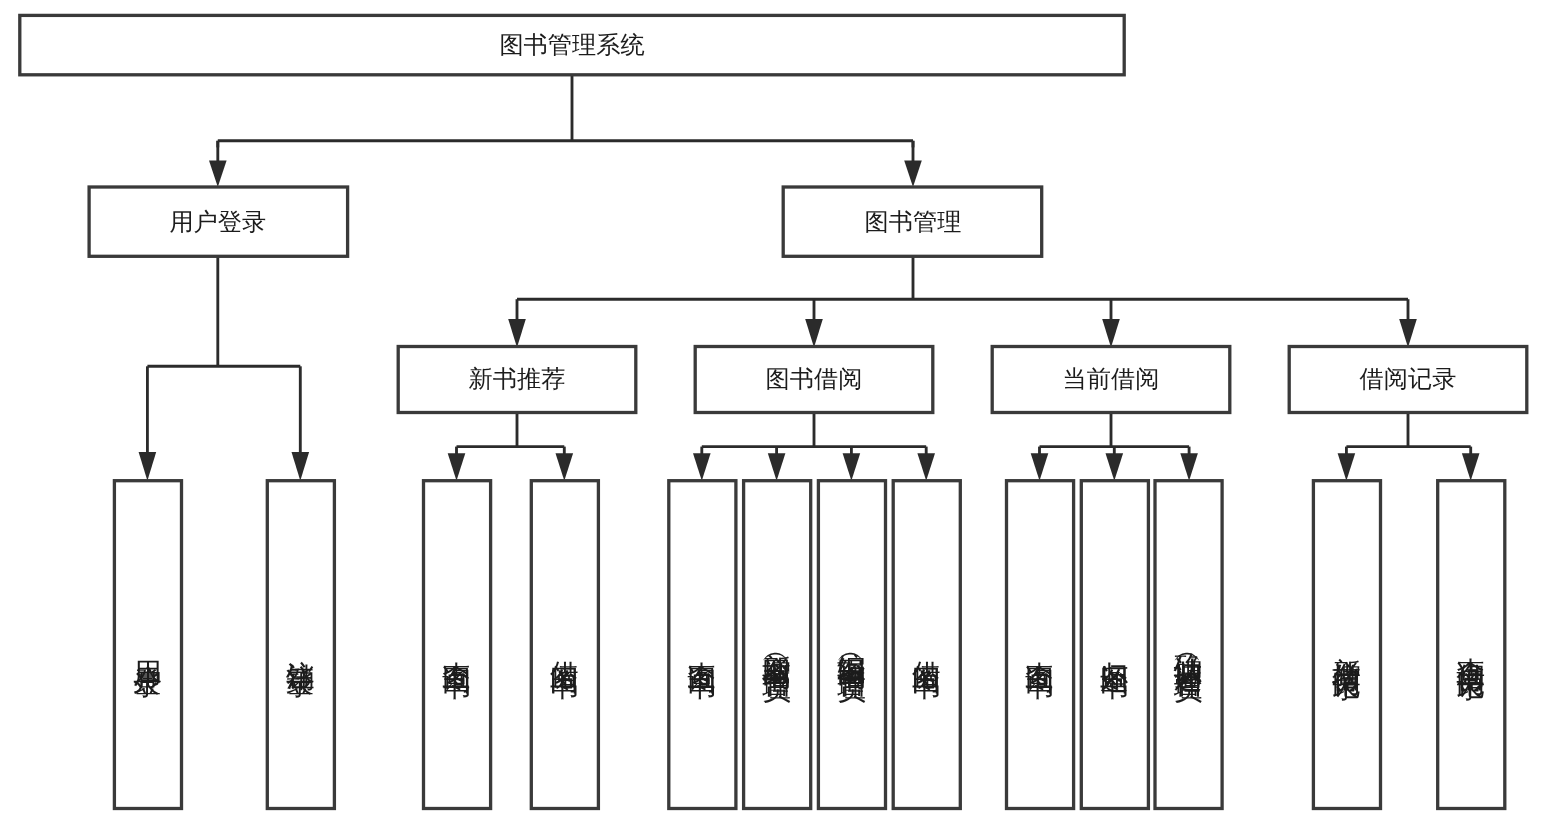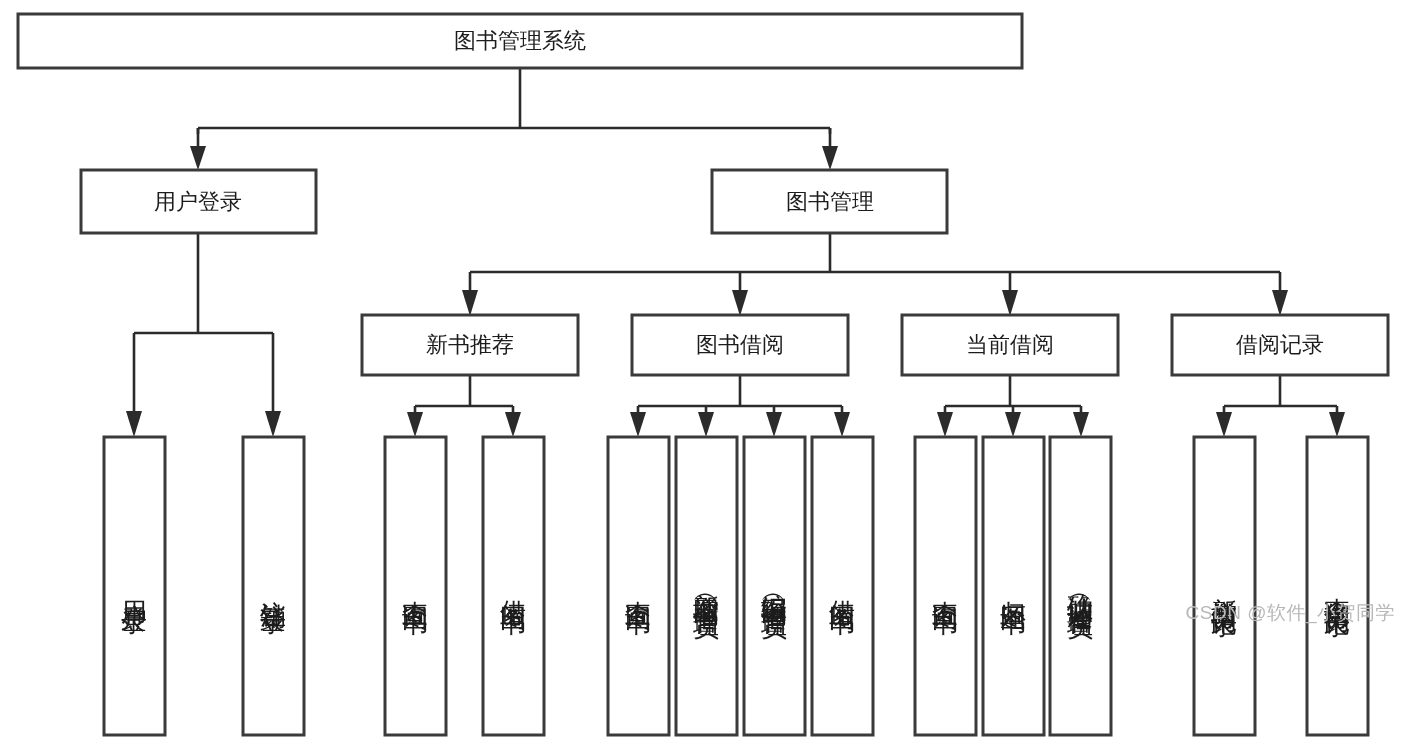--- a/index.html
+++ b/index.html
@@ -200,14 +200,13 @@
   <div class="leaf-label" style="left:744px; top:437px; width:61px; height:298px;">编辑图书（管理员）</div>
   <div class="leaf-label" style="left:812px; top:437px; width:61px; height:298px;">借阅图书</div>
 
   <div class="leaf-label" style="left:915px; top:437px; width:61px; height:298px;">查询图书</div>
   <div class="leaf-label" style="left:983px; top:437px; width:61px; height:298px;">归还图书</div>
   <div class="leaf-label" style="left:1050px; top:437px; width:61px; height:298px;">确认归还（管理员）</div>
 
   <div class="leaf-label" style="left:1194px; top:437px; width:61px; height:298px;">新增借阅记录</div>
   <div class="leaf-label" style="left:1307px; top:437px; width:61px; height:298px;">查询借阅记录</div>
 
-  <div class="watermark">CSDN @软件_小贺同学</div>
 </div>
 
 </body></html>

